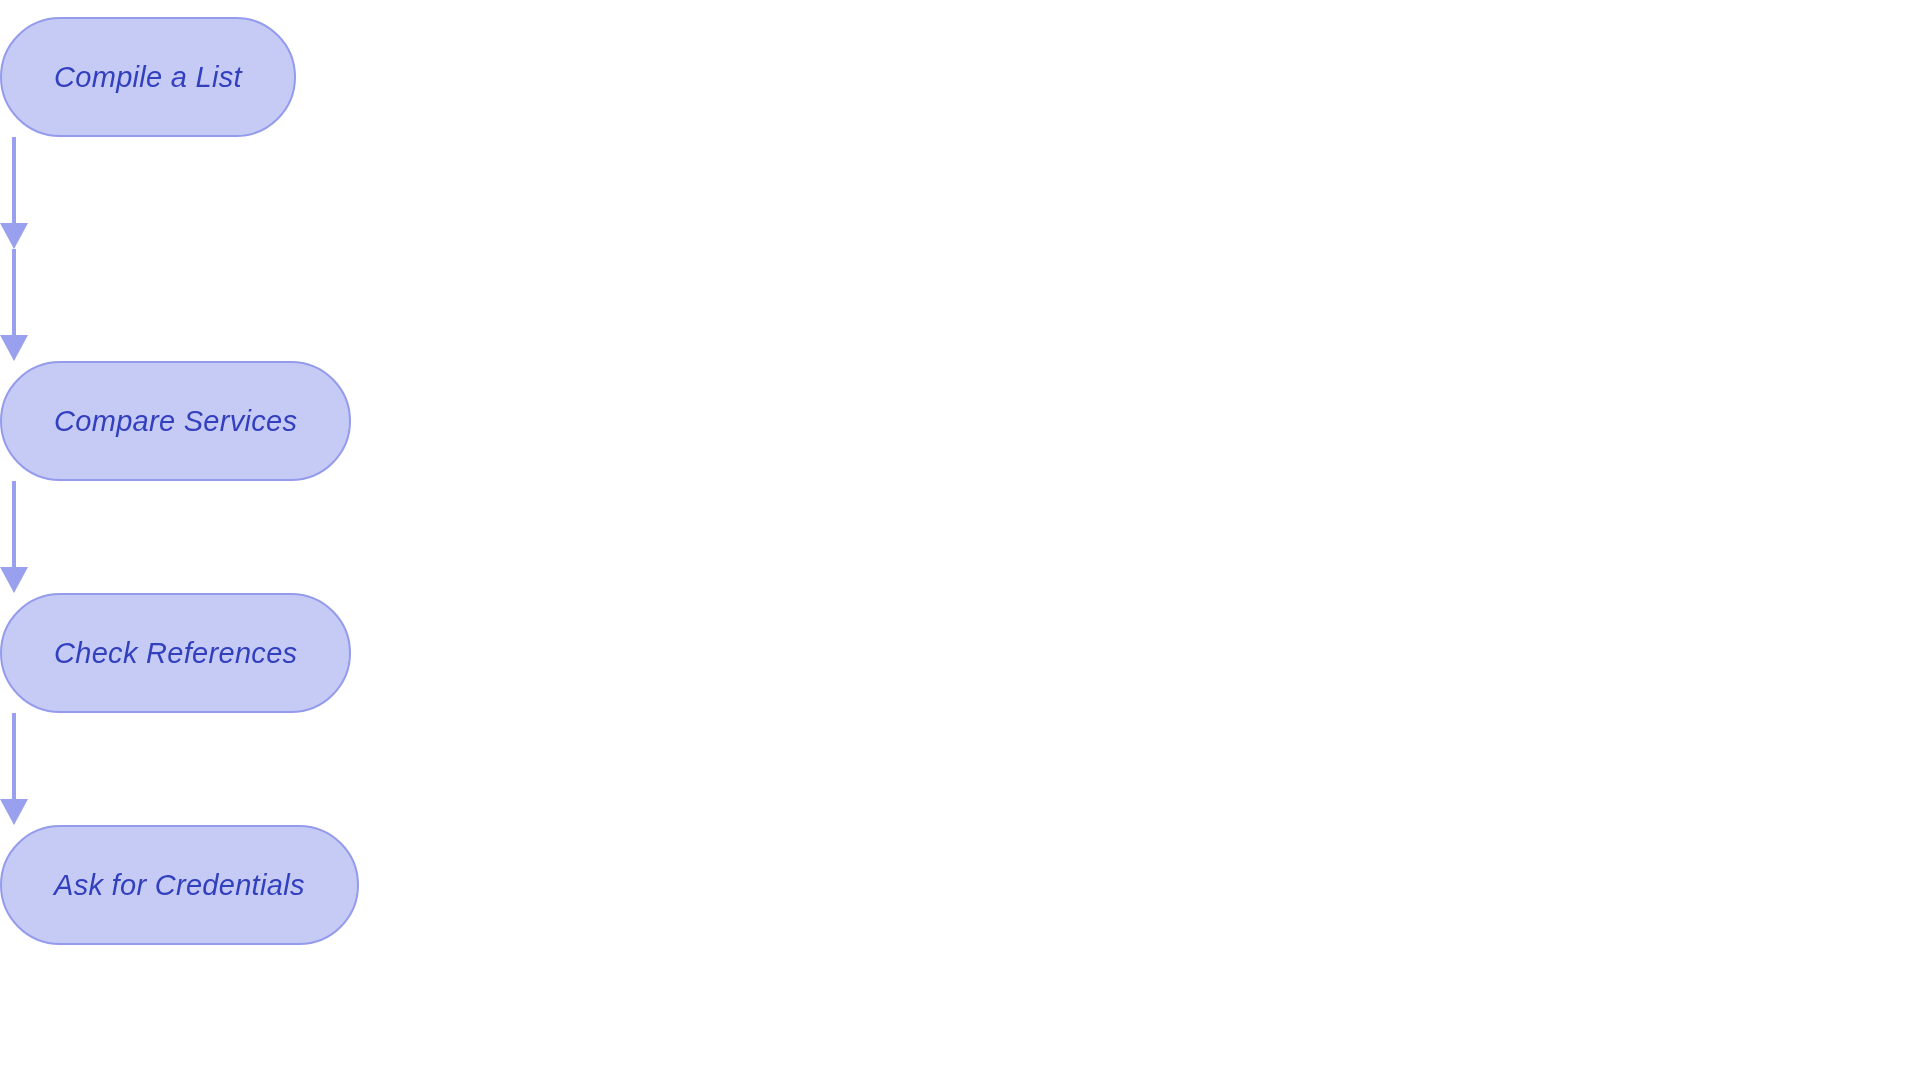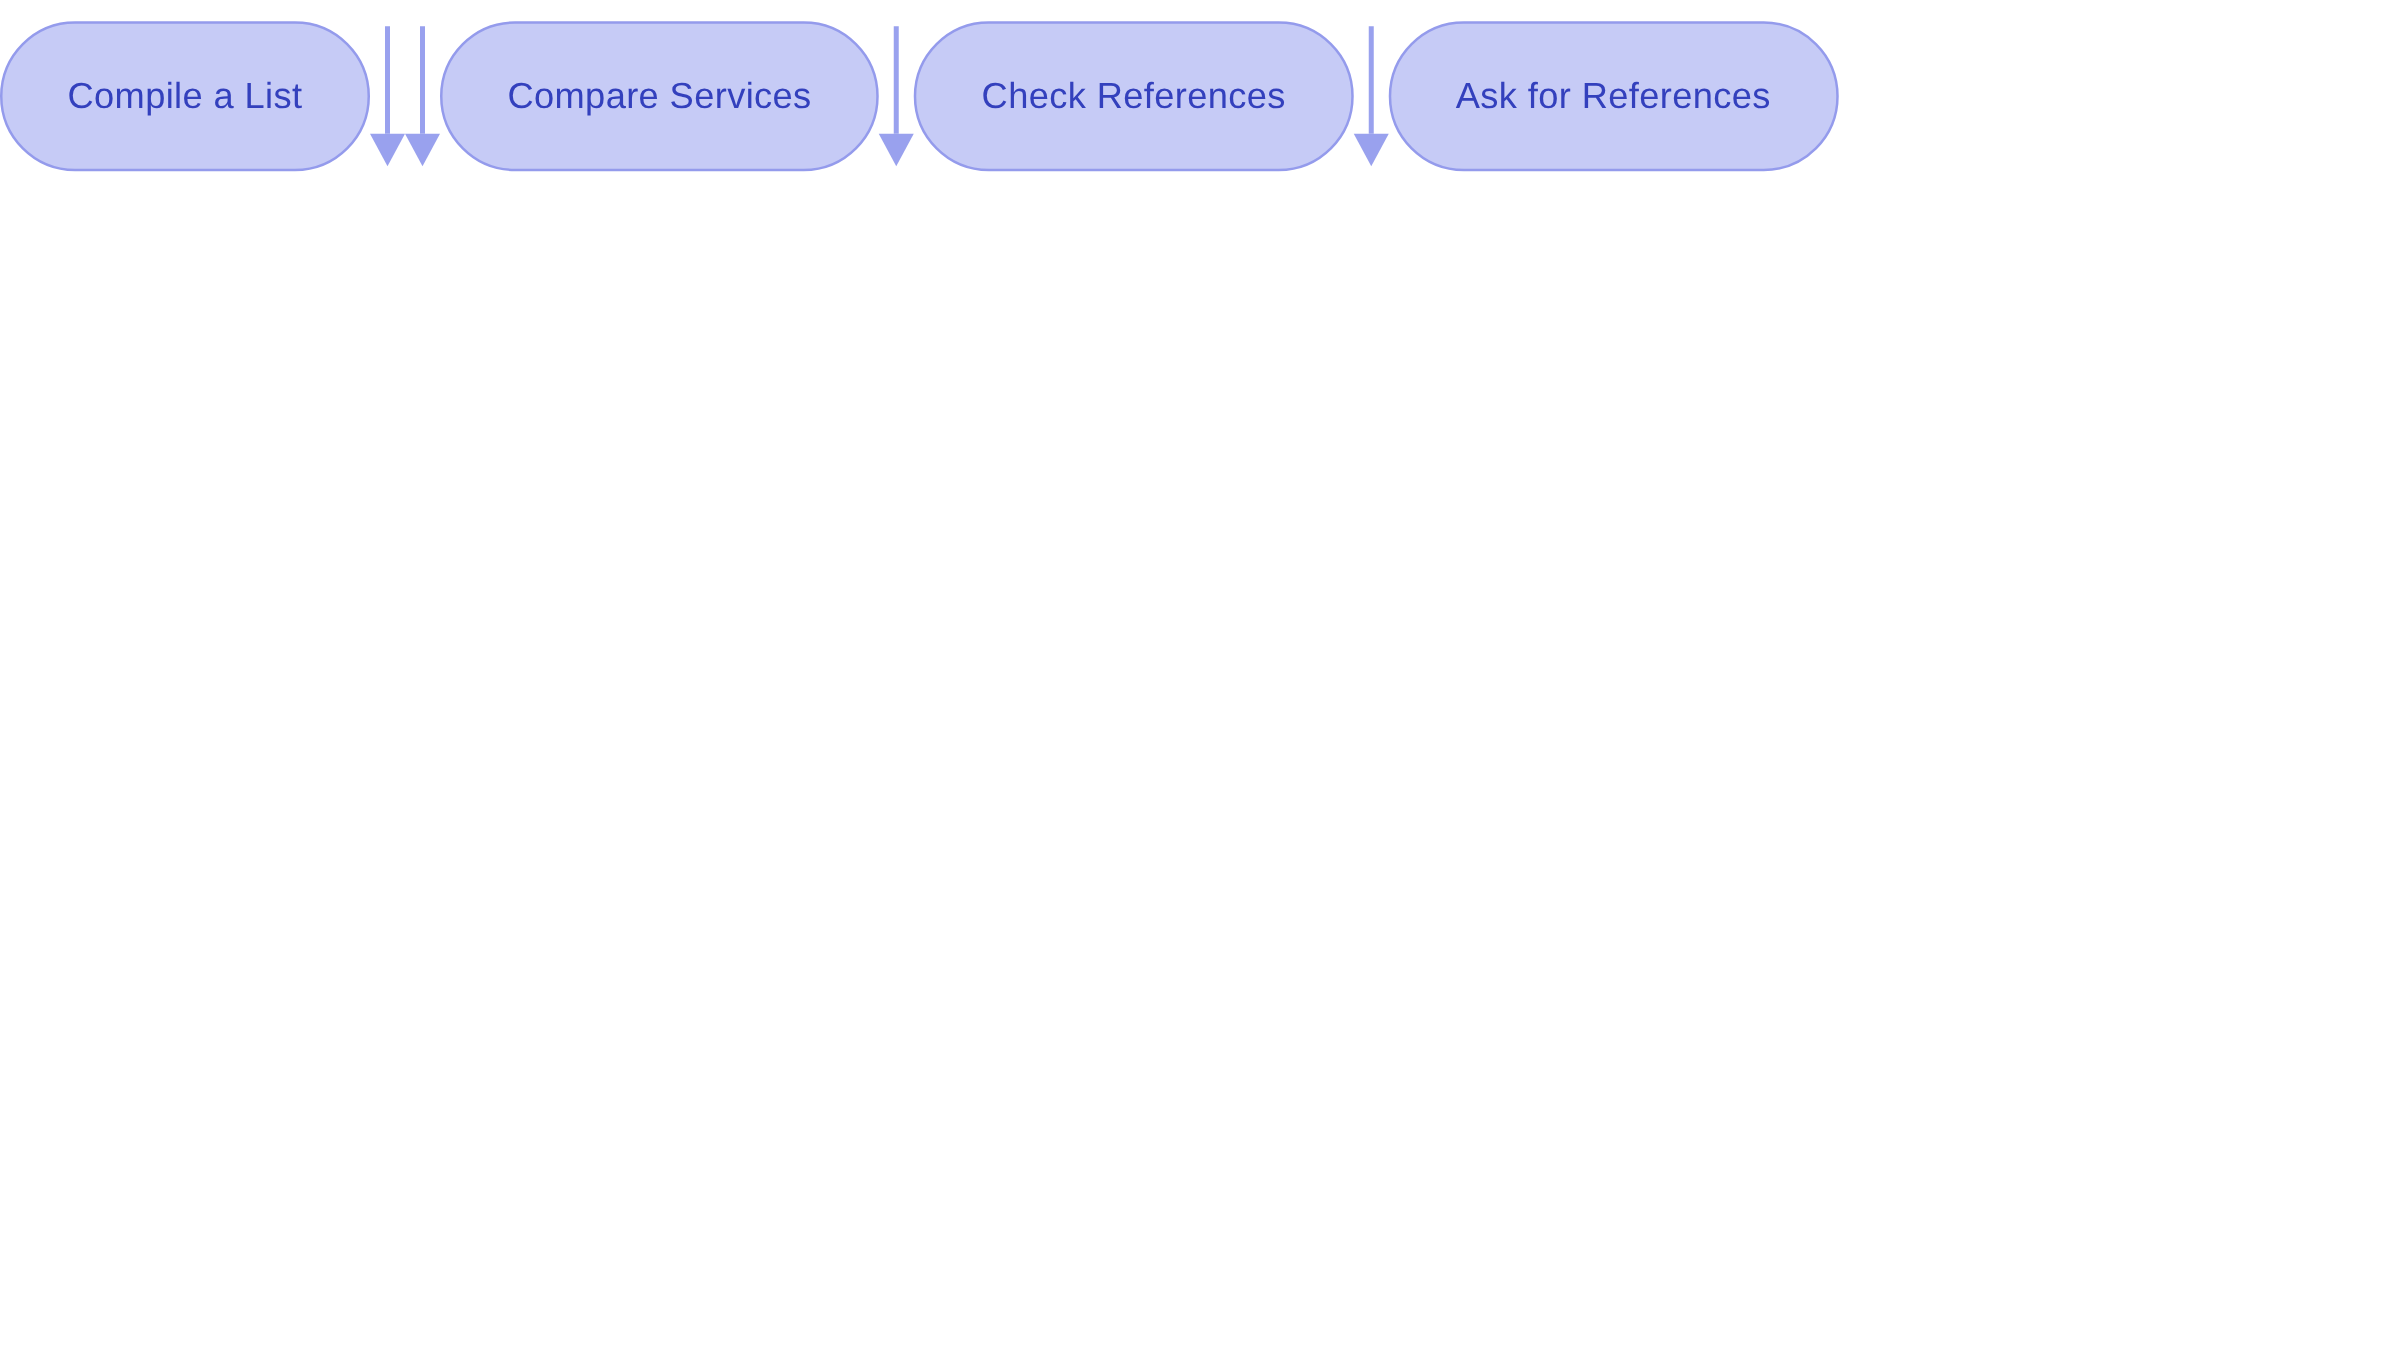--- a/index.html
+++ b/index.html
@@ -11,22 +11,23 @@
     font-family: "Liberation Sans", "DejaVu Sans", sans-serif;
     overflow: hidden;
   }
   .flowchart {
     position: absolute;
     top: 0;
     left: 0;
     width: 1918px; 
     padding-top: 17px;
     display: flex;
-    flex-direction: row;
-    align-items: center;
+    flex-direction: column;
+    align-items: flex-start;
+    font-style: italic;
   }
   .flow-node {
     box-sizing: border-box;
     height: 120px;
     padding: 0 52px;
     border-radius: 60px;
     background: var(--node-fill, #c6cbf6);
     border: 2px solid var(--node-border, #949bec);
     color: var(--node-text, #3340bd);
     font-size: 29px;
@@ -81,15 +82,15 @@
     <div class="arrow-head"></div>
   </div>
 
   <div class="flow-node">Check References</div>
 
   <div class="flow-arrow">
     <div class="arrow-line"></div>
     <div class="arrow-head"></div>
   </div>
 
-  <div class="flow-node">Ask for References</div>
+  <div class="flow-node">Ask for Credentials</div>
 
 </div>
 
 </body></html>

